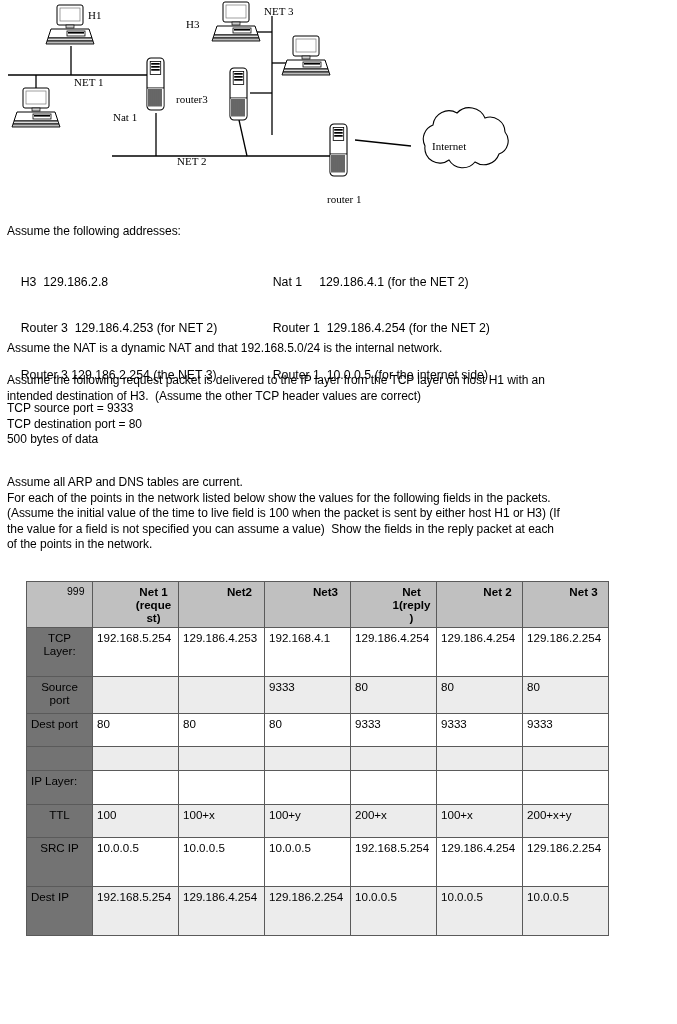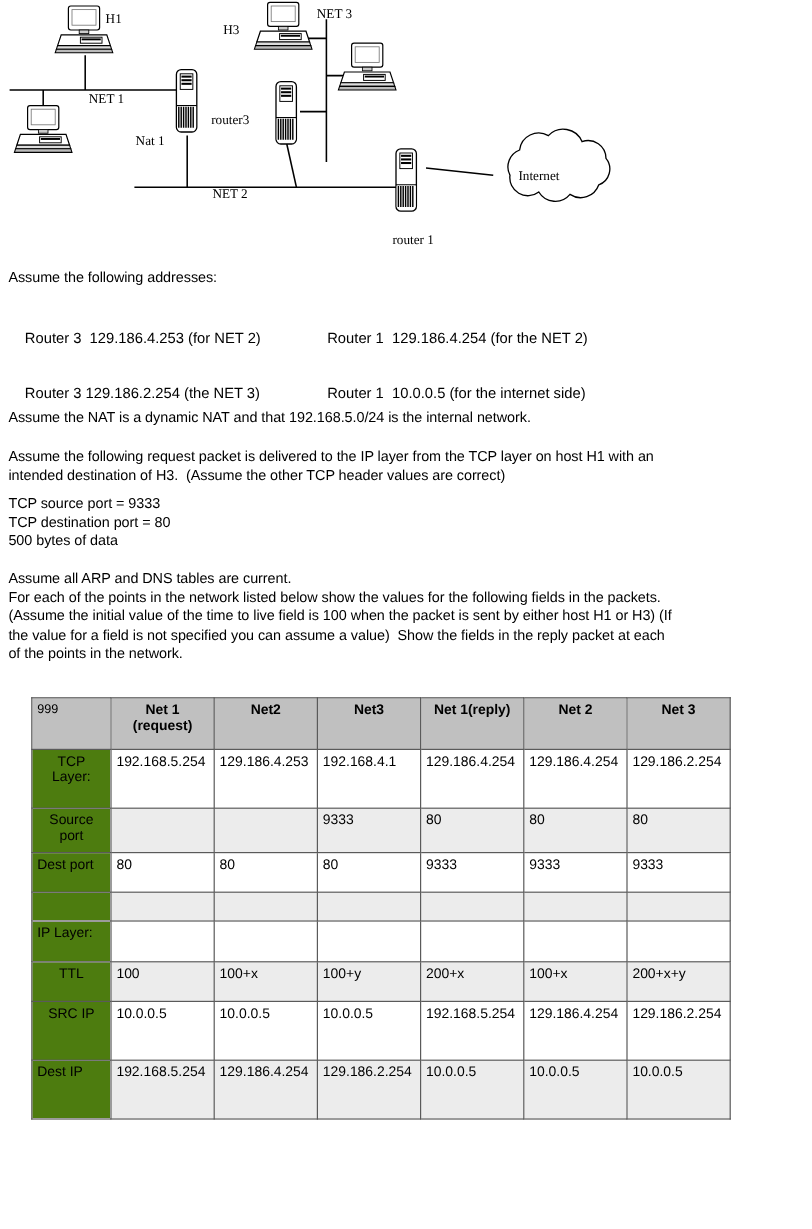--- a/index.html
+++ b/index.html
@@ -38,21 +38,21 @@
     position: absolute;
     left: 7px;
     top: 259px;
     font-size: 12.3px;
     line-height: 15.6px;
   }
   #addr-grid .arow { display: block; white-space: pre; }
   #addr-grid .left { display: inline-block; width: 252px; }
   #nat-note  { top: 341px; }
   #req-para  { top: 373px; width: 660px; }
-  #tcp-vals  { top: 412px; }
+  #tcp-vals  { top: 401px; }
   #arp-para  { top: 475px; width: 668px; }
 
   
   #field-table {
     position: absolute;
     left: 26px;
     top: 581px;
     border-collapse: collapse;
     table-layout: fixed;
     width: 582px;
@@ -67,29 +67,30 @@
     text-align: left;
     overflow: hidden;
     word-wrap: break-word;
   }
   #field-table thead th {
     background: #c0c0c0;
     text-align: center;
     font-weight: bold;
     vertical-align: top;
     height: 36px;
+    padding-left: 40px;
   }
   #field-table thead th.corner {
     background: #c0c0c0;
     text-align: left;
     font-weight: normal;
     font-size: 10.5px;
   }
   #field-table td.rowlab {
-    background: #4d7c0f;
+    background: #737373;
     text-align: center;
   }
   #field-table td.rowlab.lft { text-align: left; }
   tr.shade td { background: #ececec; }
   tr.shade td.rowlab { background: #e0e0e0; }
   td.ralign { text-align: right; }
   .squig {
     text-decoration-style: wavy;
     text-decoration-color: #777;
     text-decoration-skip-ink: none;
@@ -222,20 +223,23 @@
       <text x="327" y="203">router 1</text>
       <text x="432" y="150">Internet</text>
     </g>
   </svg>
 </div>
 
 <div class="prose" id="assume-addresses">Assume the following addresses:</div>
 
 <div id="addr-grid">
   <span class="arow">
+    <span class="left">H3  129.186.2.8</span><span>Nat 1     129.186.4.1 (for the NET 2)</span>
+  </span>
+  <span class="arow">
     <span class="left">Router 3  129.186.4.253 (for NET 2)</span><span>Router 1  129.186.4.254 (for the NET 2)</span>
   </span>
   <span class="arow">
     <span class="left">Router 3 129.186.2.254 (the NET 3)</span><span>Router 1  10.0.0.5 (for the internet side)</span>
   </span>
 </div>
 
 <div class="prose" id="nat-note">Assume the NAT is a dynamic NAT and that 192.168.5.0/24 is the internal network.</div>
 
 <div class="prose" id="req-para">Assume the following request packet is delivered to the IP layer from the TCP layer on host H1 with an

